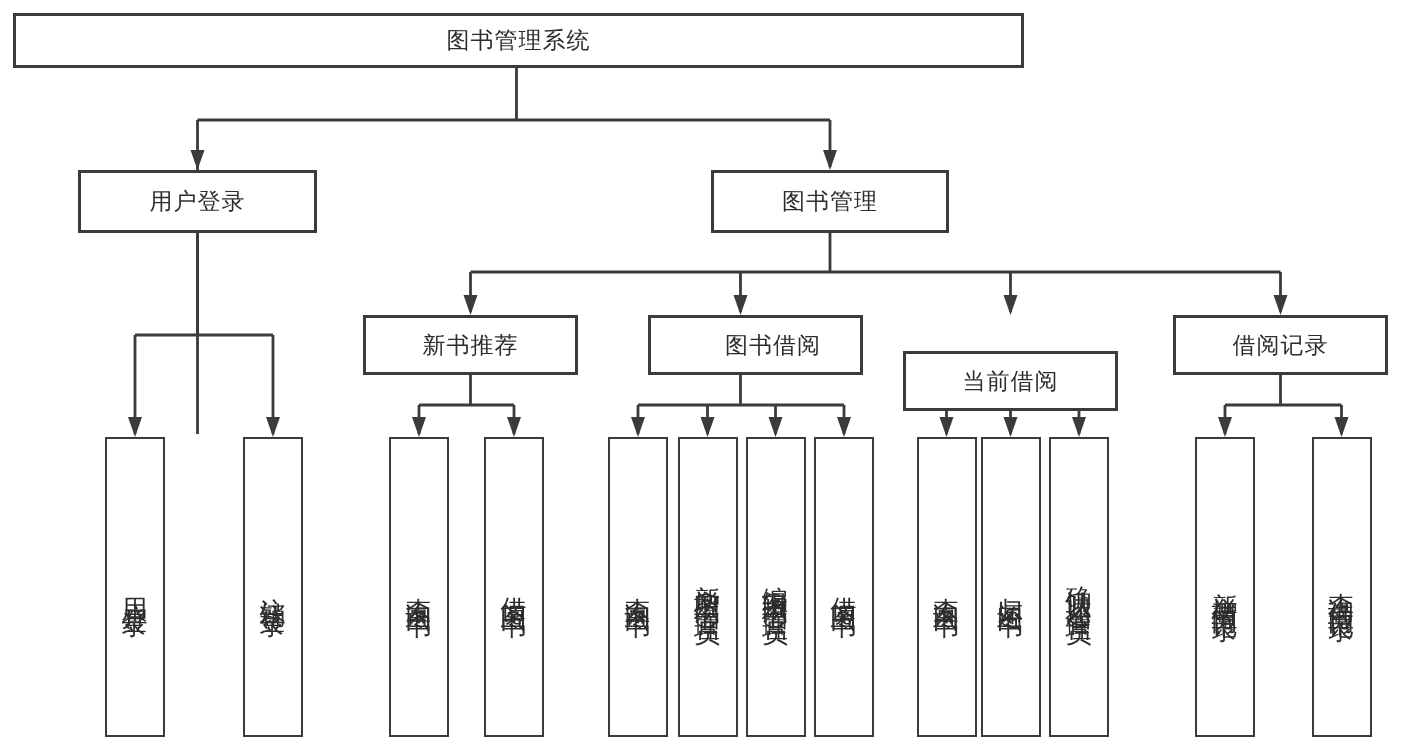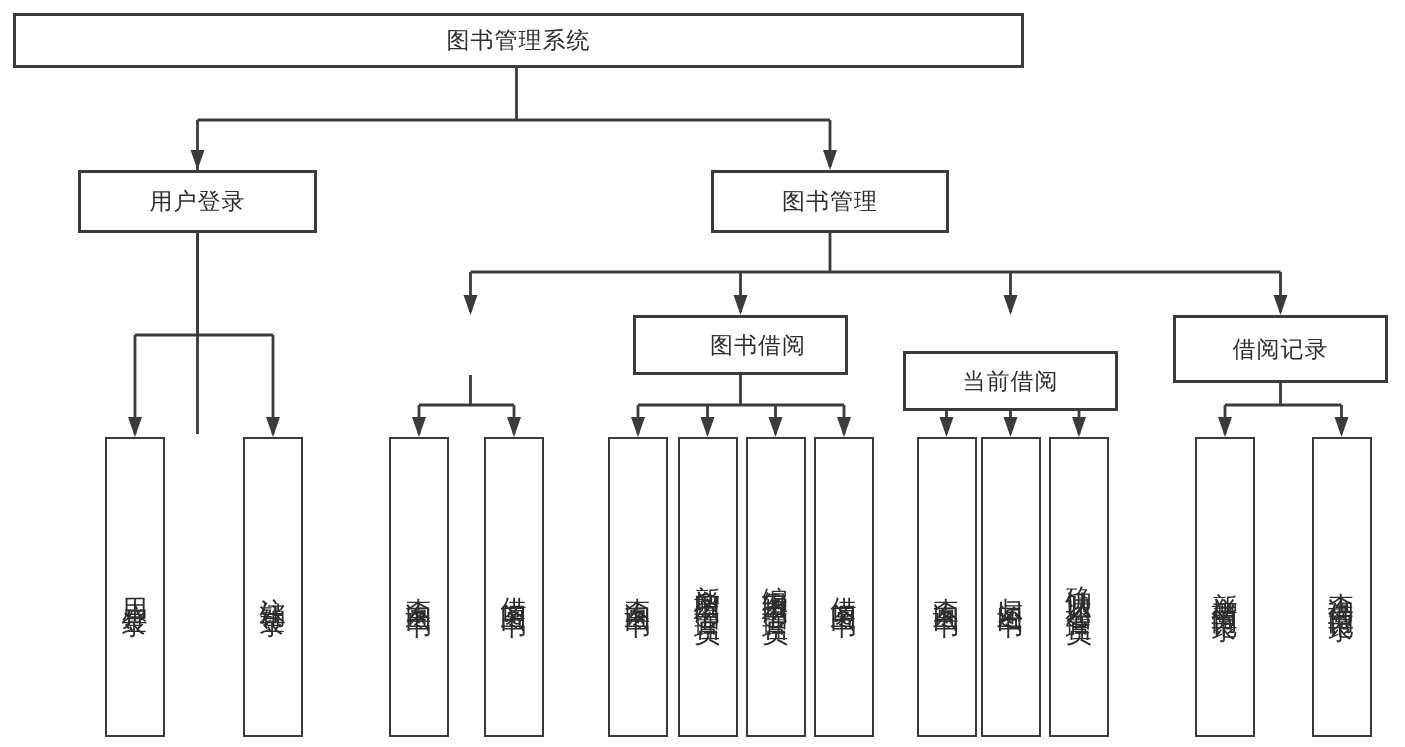--- a/index.html
+++ b/index.html
@@ -116,23 +116,24 @@
     <polygon class="ahead" points="1072,417 1086,417 1079,437"></polygon>
     <polygon class="ahead" points="1218,417 1232,417 1225,437"></polygon>
     <polygon class="ahead" points="1334.5,417 1348.5,417 1341.5,437"></polygon>
   </svg>
 
   <div class="node" style="left:13px; top:13px; width:1011px; height:55px;">图书管理系统</div>
 
   <div class="node" style="left:78px; top:170px; width:239px; height:63px;">用户登录</div>
   <div class="node" style="left:711px; top:170px; width:238px; height:63px;">图书管理</div>
 
-  <div class="node" style="left:633px; top:315px; width:215px; height:60px;padding-left:35px;">图书借阅</div>
+  <div class="node" style="left:363px; top:315px; width:215px; height:60px;">新书推荐</div>
+  <div class="node" style="left:648px; top:315px; width:215px; height:60px;padding-left:35px;">图书借阅</div>
   <div class="node" style="left:903px; top:315px; width:215px; height:60px;margin-top:36px;">当前借阅</div>
-  <div class="node" style="left:1173px; top:315px; width:215px; height:68px;">借阅记录</div>
+  <div class="node" style="left:1173px; top:315px; width:215px; height:60px;">借阅记录</div>
 
   <div class="vnode" style="left:105px;">用户登录</div>
   <div class="vnode" style="left:243px;">注销登录</div>
 
   <div class="vnode" style="left:389px;">查询图书</div>
   <div class="vnode" style="left:484px;">借阅图书</div>
 
   <div class="vnode" style="left:608px;">查询图书</div>
   <div class="vnode" style="left:677.5px;">新增图书（管理员）</div>
   <div class="vnode" style="left:745.5px;">编辑图书（管理员）</div>

